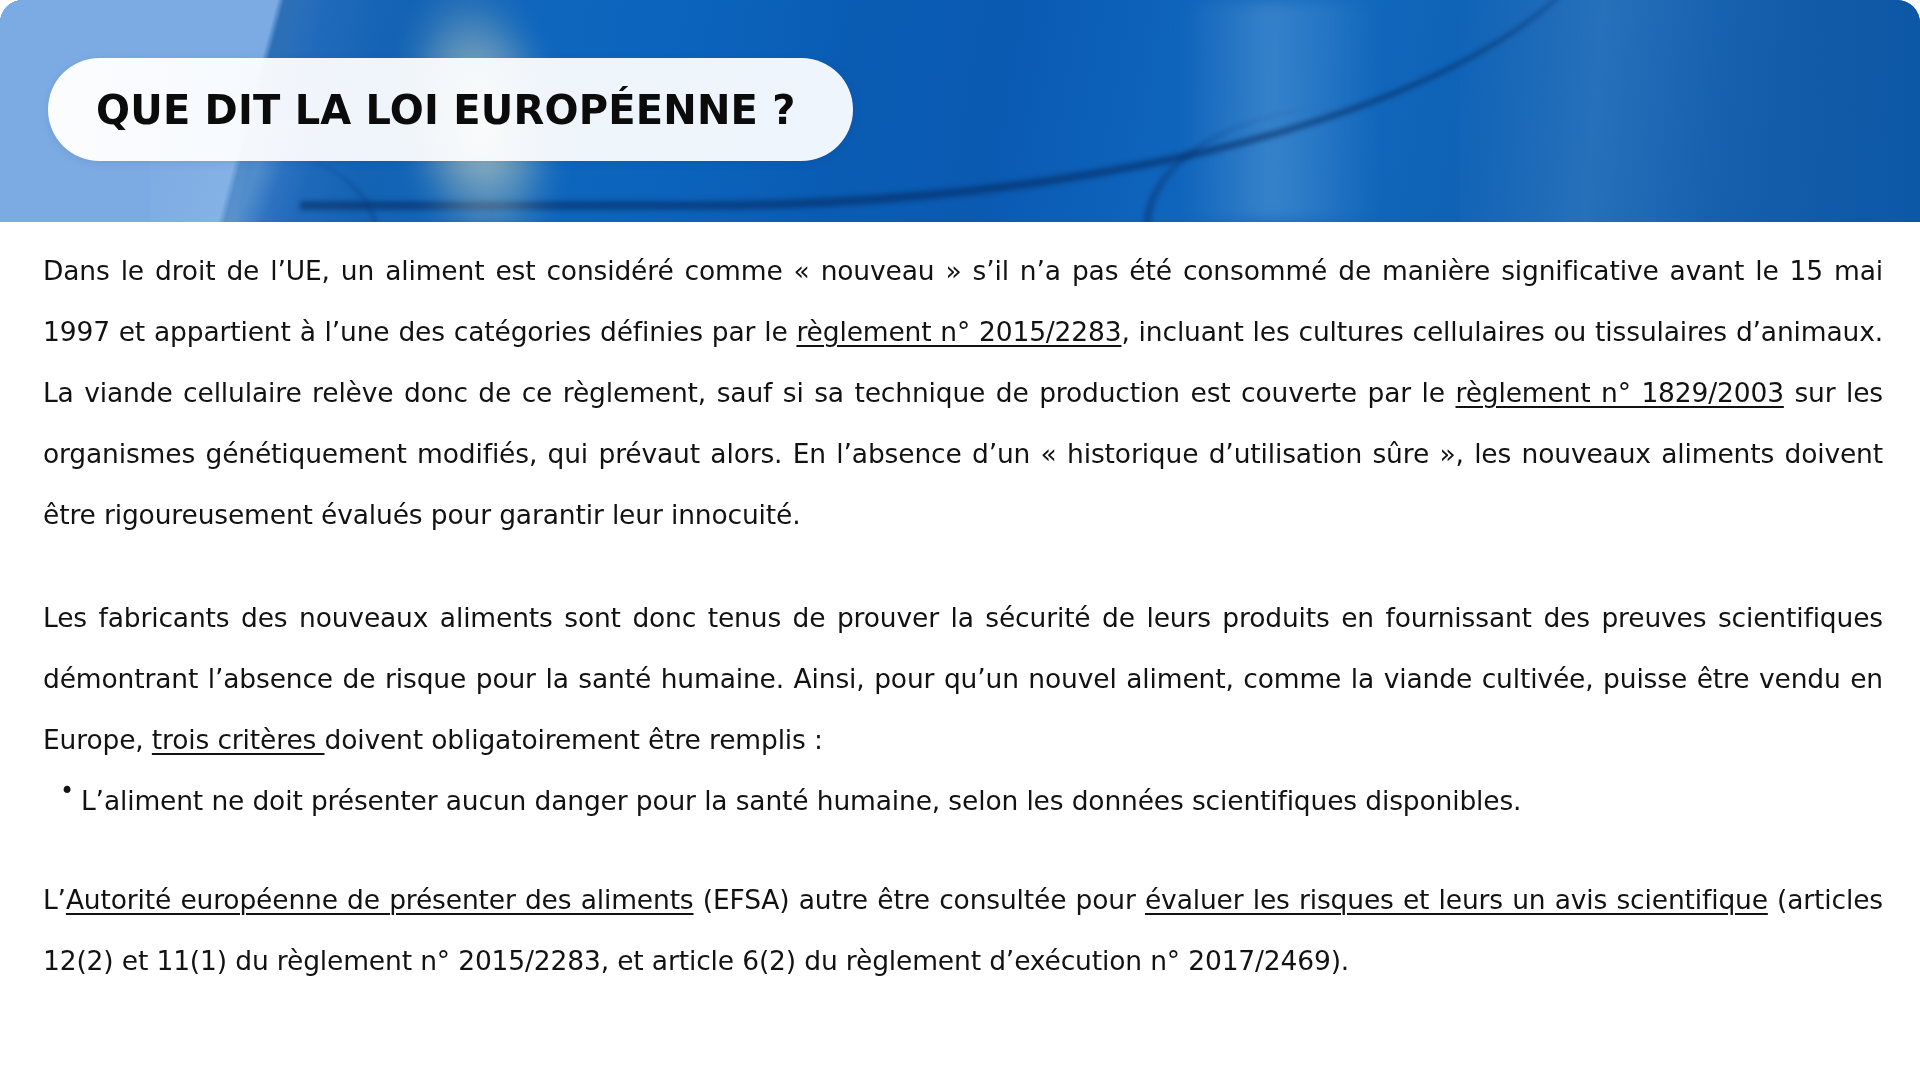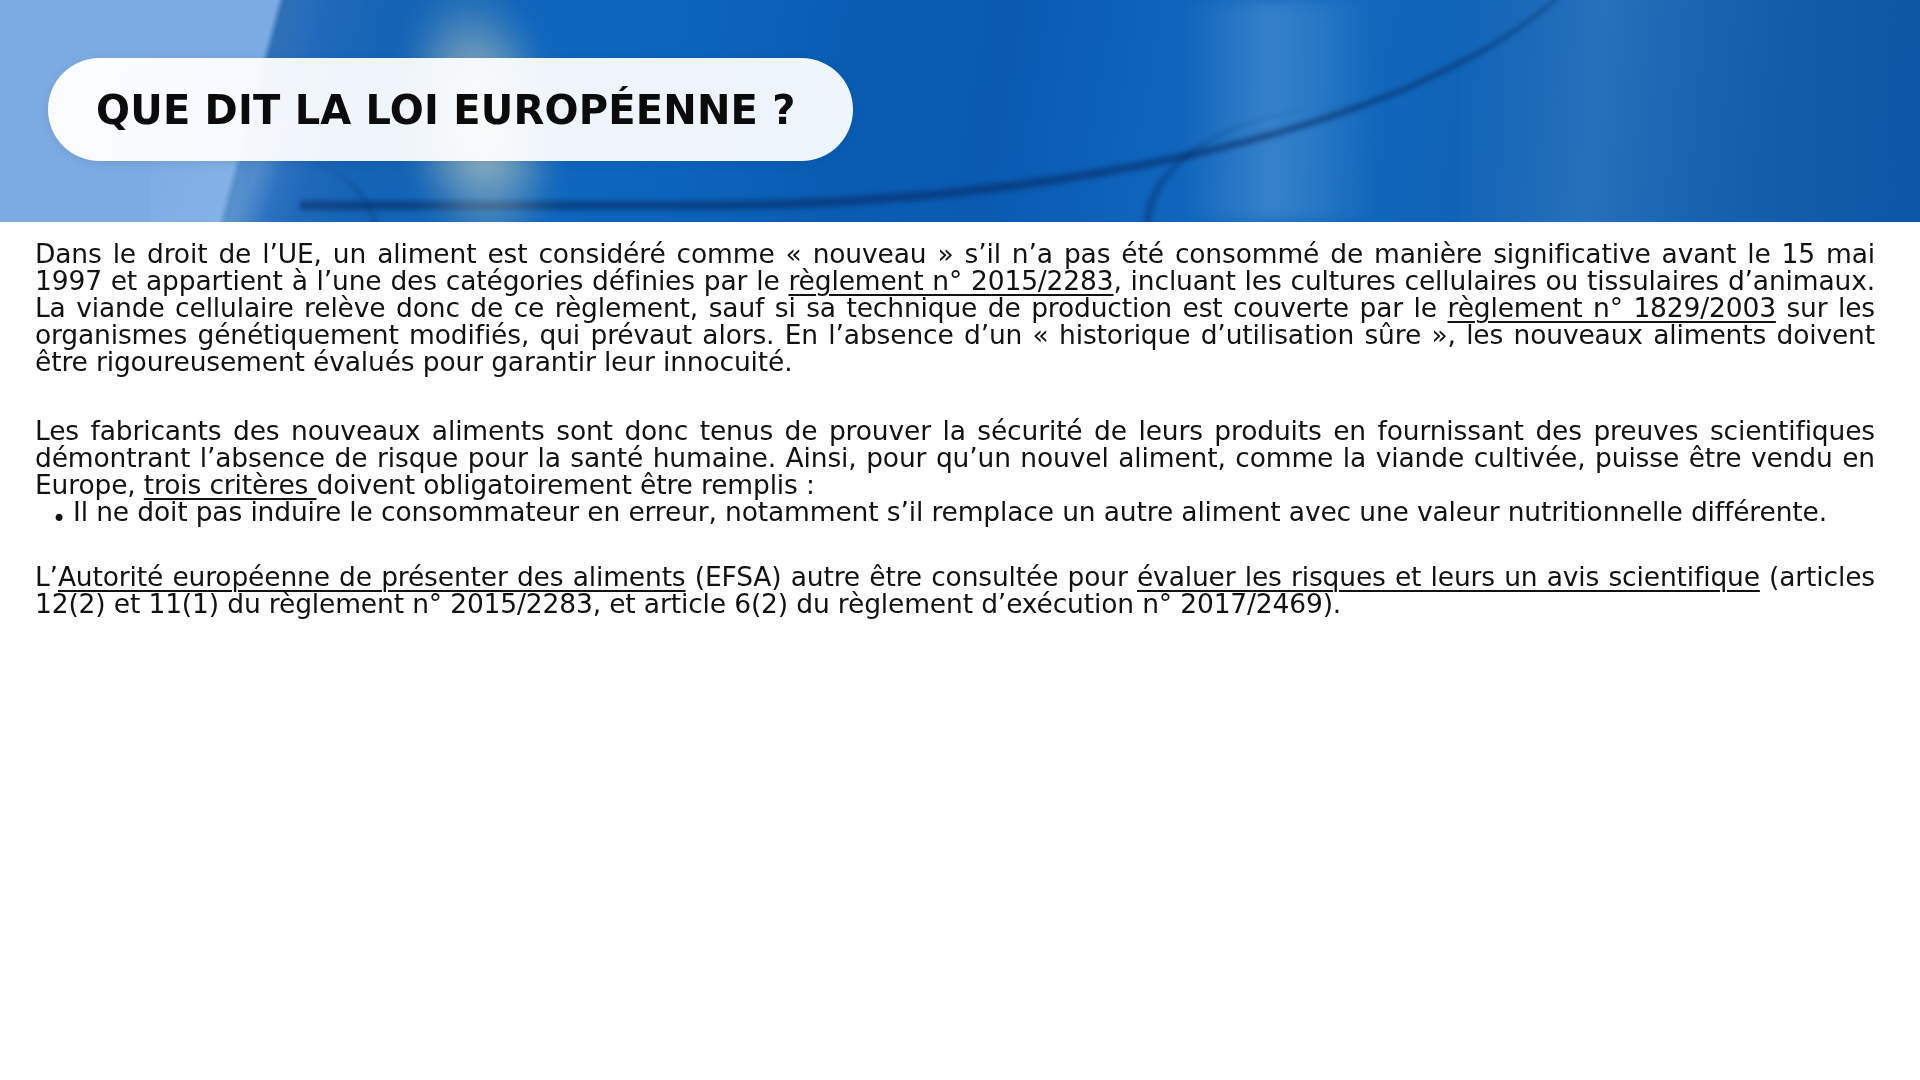--- a/index.html
+++ b/index.html
@@ -11,20 +11,21 @@
     font-family: "DejaVu Sans", sans-serif;
     overflow: hidden;
   }
 
   .slide {
     position: relative;
     width: 1920px;
     height: 1080px;
     background: #ffffff;
     overflow: hidden;
+    border-radius: 23px;
   }
 
   
   .banner {
     position: relative;
     width: 1920px;
     height: 222px;
     overflow: hidden;
     background: #0a5fb0;
   }
@@ -183,26 +184,26 @@
     font-size: 40px;
     font-weight: 700;
     letter-spacing: 0.2px;
     color: #0b0b0b;
     white-space: nowrap;
   }
 
   
   .content {
     position: absolute;
-    left: 35px;
+    left: 43px;
     top: 240px;
     width: 1840px;
     font-family: "DejaVu Sans", sans-serif;
     font-size: 26.5px;
-    line-height: 27px;
+    line-height: 61px;
     color: #121212;
     text-align: justify;
     text-justify: inter-word;
     letter-spacing: -0.15px;
   }
 
   .para {
     text-align: justify;
     text-justify: inter-word;
     margin: 0;
@@ -265,21 +266,21 @@
 
   <div class="content">
 
     <p class="para"><span>Dans le droit de l’UE, un aliment est considéré comme « nouveau » s’il n’a pas été consommé de manière significative avant le 15 mai 1997 et appartient à l’une des catégories définies par le </span><u class="link">règlement n° 2015/2283</u><span>, incluant les cultures cellulaires ou tissulaires d’animaux. La viande cellulaire relève donc de ce règlement, sauf si sa technique de production est couverte par le </span><u class="link">règlement n° 1829/2003</u><span> sur les organismes génétiquement modifiés, qui prévaut alors. En l’absence d’un « historique d’utilisation sûre », les nouveaux aliments doivent être rigoureusement évalués pour garantir leur innocuité.</span></p>
 
     <div class="spacer"></div>
 
     <p class="para"><span>Les fabricants des nouveaux aliments sont donc tenus de prouver la sécurité de leurs produits en fournissant des preuves scientifiques démontrant l’absence de risque pour la santé humaine. Ainsi, pour qu’un nouvel aliment, comme la viande cultivée, puisse être vendu en Europe, </span><u class="link">trois critères </u><span>doivent obligatoirement être remplis :</span></p>
 
     <ul class="criteria">
-      <li><span class="itemtext">Il ne doit pas induire le consommateur en erreur, notamment s’il remplace un autre aliment avec une valeur nutritionnelle différente.</span></li>
+      <li><span class="itemtext"> L’aliment ne doit présenter aucun danger pour la santé humaine, selon les données scientifiques disponibles.</span></li>
     </ul>
 
     <div class="spacer-small"></div>
 
     <p class="para"><span>L’</span><u class="link">Autorité européenne de présenter des aliments</u><span> (EFSA) autre être consultée pour </span><u class="link">évaluer les risques et leurs un avis scientifique</u><span> (articles 12(2) et 11(1) du règlement n° 2015/2283, et article 6(2) du règlement d’exécution n° 2017/2469).</span></p>
 
   </div>
 </div>
 
 </body></html>

